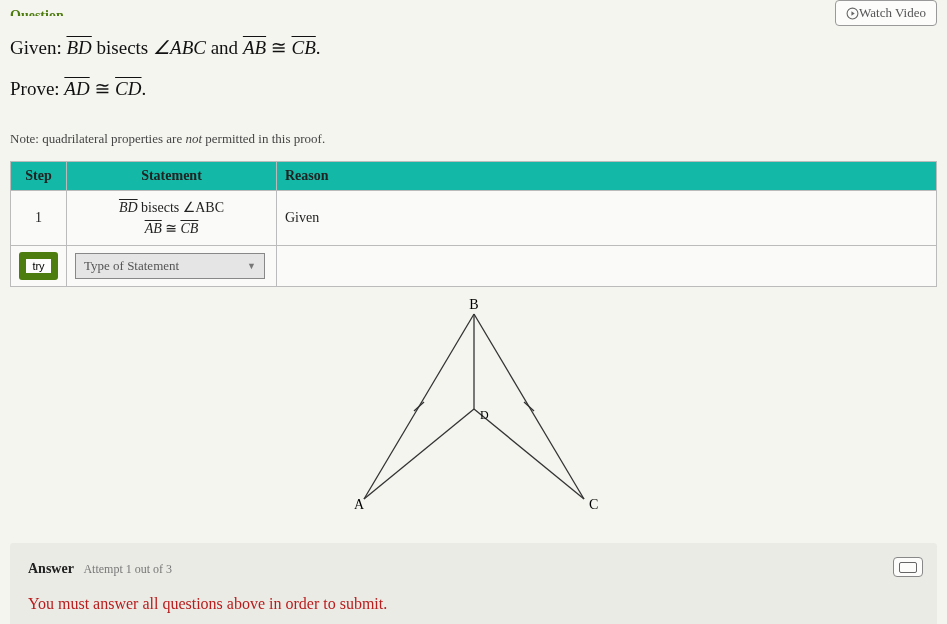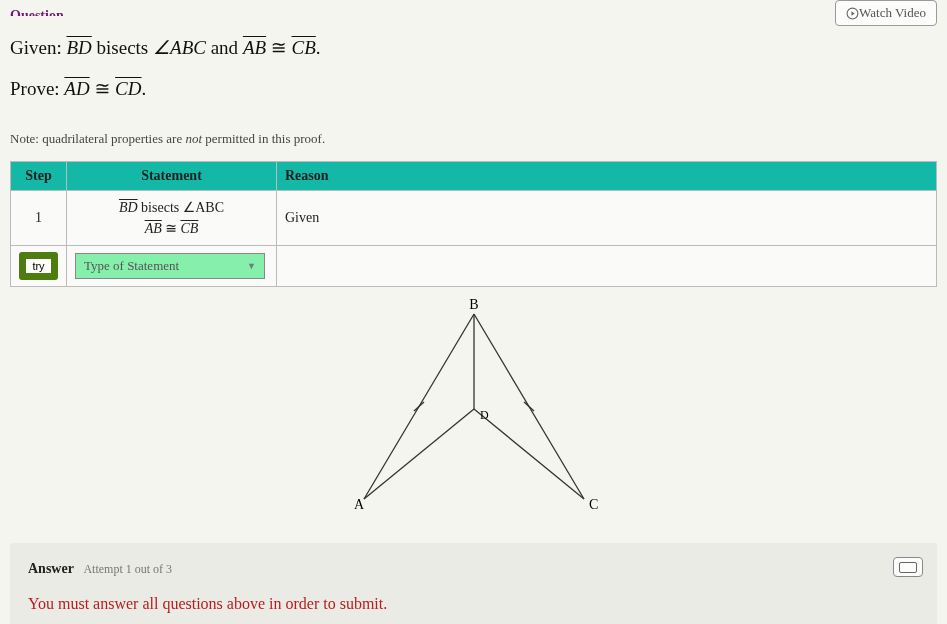--- a/index.html
+++ b/index.html
@@ -66,21 +66,21 @@
       border: 7px solid #4d7c0f;
       border-radius: 3px;
       padding: 1px 6px;
       font-size: 11px;
       background: #fdfdfb;
       cursor: pointer;
       font-family: Arial, sans-serif;
     }
     .dropdown {
       border: 1px solid #888;
-      background: #86efac;
+      background: #e5e5e5;
       padding: 4px 8px;
       font-size: 13px;
       color: #555;
       width: 190px;
       display: flex;
       justify-content: space-between;
       align-items: center;
       cursor: pointer;
       font-family: Georgia, serif;
     }
@@ -123,21 +123,21 @@
     .keyboard-icon::before{
       content:"";
       width:16px; height:9px;
       border:1px solid #666;
       border-radius:2px;
       display:block;
     }
     .question-label{
       font-size:14px;
       font-weight:bold;
-      color:#701a75;
+      color:#4d7c0f;
       margin-bottom:20px;
       overflow:hidden;
       height:8px;
     }
   </style>
 </head>
 <body>
 
 <div class="question-label">Question</div>
 

